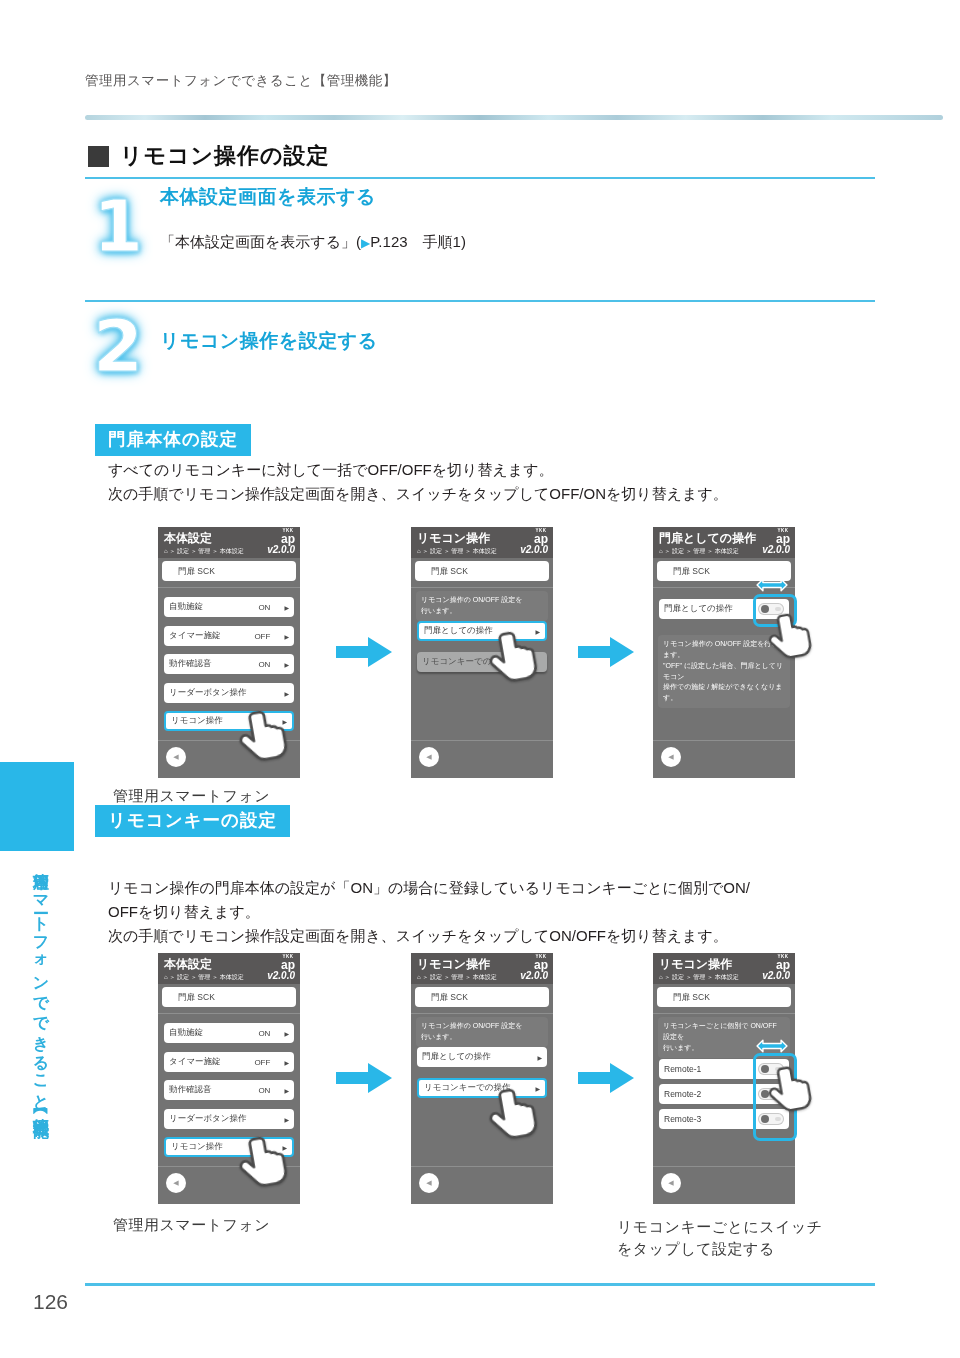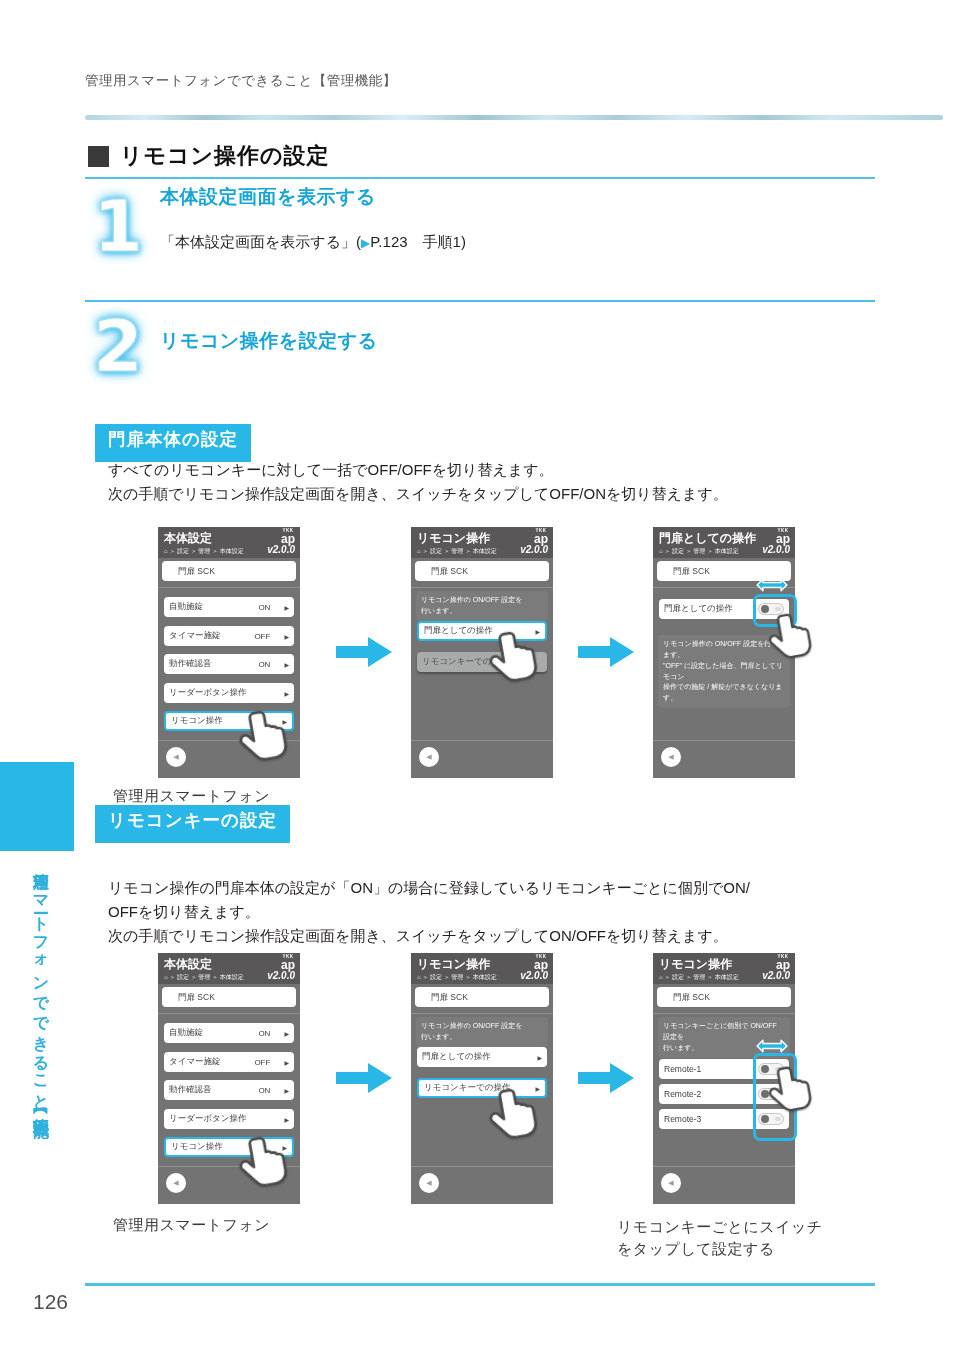--- a/index.html
+++ b/index.html
@@ -17,21 +17,21 @@
   .rule.r1{top:177px;} .rule.r2{top:300px;} .rule.bottom{top:1283px;height:3px;}
   .step-num{position:absolute;left:93px;font-size:72px;font-weight:bold;color:#fff;line-height:1;
     font-family:"DejaVu Sans",sans-serif;-webkit-text-stroke:1px #9adef6;
     text-shadow:0 0 2px #c9ecfa,0 0 4px #7fd2f2,0 0 8px #35b9e9,0 0 14px #35b9e9,2px 3px 4px #b5e5f7;}
   .step-num.n1{top:190px;} .step-num.n2{top:310px;}
   .step-heading{position:absolute;left:160px;font-size:19px;font-weight:bold;color:#17a5d9;letter-spacing:.5px;}
   .step-heading.h1{top:184px;} .step-heading.h2{top:328px;}
   .step-body{position:absolute;left:160px;top:233px;font-size:15px;color:#231f20;}
   .step-body .jump{color:#29b7e8;font-size:12px;}
   .section-label{position:absolute;left:95px;background:#29b7e8;color:#fff;font-size:17.5px;font-weight:bold;
-    padding:3px 13px 11px 13px;letter-spacing:1px;}
+    padding:3px 13px 5px 13px;letter-spacing:1px;}
   .section-label.s1{top:424px;} .section-label.s2{top:805px;}
   .para{position:absolute;left:108px;font-size:15px;color:#231f20;line-height:24px;}
   .para.p1{top:458px;} .para.p2{top:876px;}
   .caption{position:absolute;font-size:15px;color:#3a3a3a;letter-spacing:.5px;}
   .cap1{left:113px;top:787px;} .cap2l{left:113px;top:1216px;}
   .cap2r{left:617px;top:1216px;line-height:22px;}
   .page-number{position:absolute;left:33px;top:1290px;font-size:21px;color:#4f4f4f;}
   .side-tab{position:absolute;left:0;top:762px;width:74px;height:89px;background:#29b7e8;}
   .side-vtext{position:absolute;left:30px;top:860px;height:372px;writing-mode:vertical-rl;
     font-size:16px;color:#2fb0de;letter-spacing:1.5px;font-weight:bold;}

